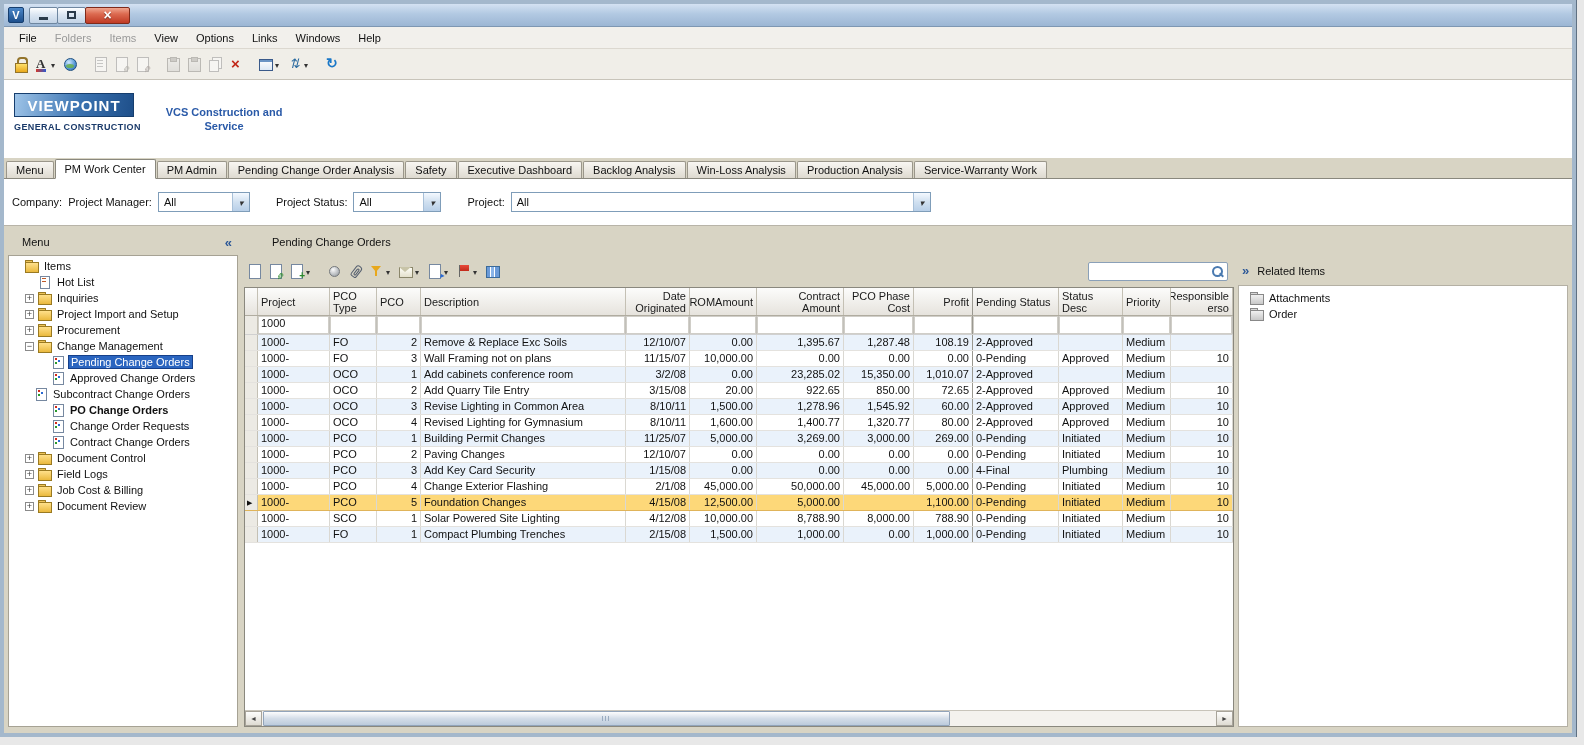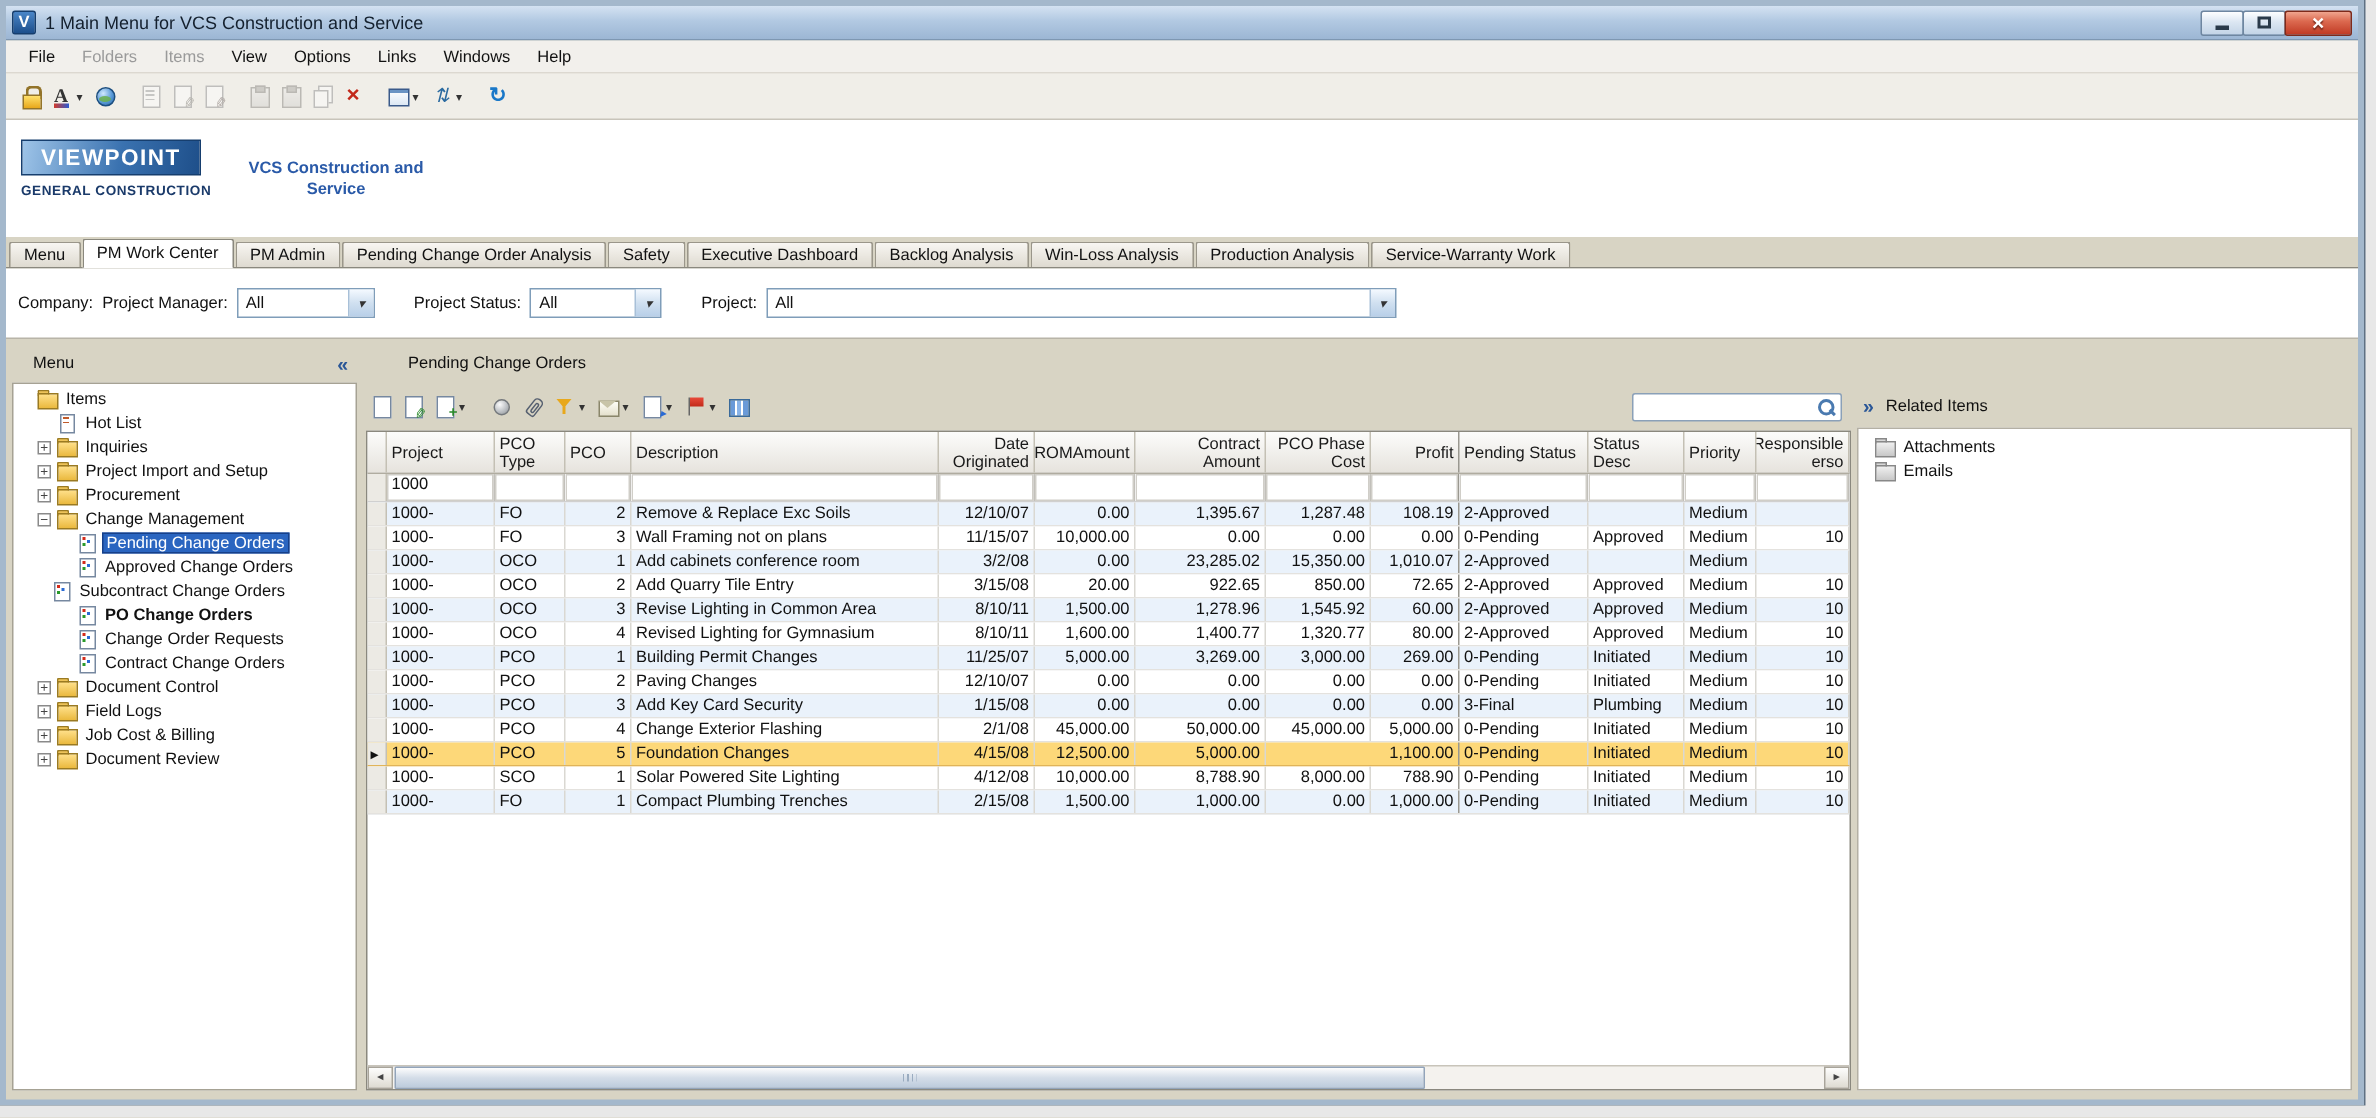--- a/index.html
+++ b/index.html
@@ -173,21 +173,20 @@
   .ritem { display:flex; align-items:center; height:16px; padding:0 8px; }
   .rlabel { margin-left:2px; }
 </style>
 </head>
 <body>
 
 <div class="window">
 
   <div class="titlebar">
     <span class="appicon">V</span>
-    <span class="title">1 Main Menu for VCS Construction and Service</span>
     <span class="wbtns">
       <span class="wb">
           <i class="g-min"></i>
         </span>
       <span class="wb">
           <i class="g-max"></i>
         </span>
       <span class="wb close">
           <i class="g-close"></i>
         </span>
@@ -611,21 +610,21 @@
               <div class="gsel"></div>
               <div class="gc" style="width: 72px;">1000-</div>
               <div class="gc" style="width: 47px;">PCO</div>
               <div class="gc r" style="width: 44px;">3</div>
               <div class="gc" style="width: 205px;">Add Key Card Security</div>
               <div class="gc r" style="width: 64px;">1/15/08</div>
               <div class="gc r" style="width: 67px;">0.00</div>
               <div class="gc r" style="width: 87px;">0.00</div>
               <div class="gc r" style="width: 70px;">0.00</div>
               <div class="gc r cdark" style="width: 59px;">0.00</div>
-              <div class="gc" style="width: 86px;">3-Final</div>
+              <div class="gc" style="width: 86px;">4-Final</div>
               <div class="gc" style="width: 64px;">Plumbing</div>
               <div class="gc" style="width: 48px;">Medium</div>
               <div class="gc r" style="width: 62px;">10</div>
             </div>
             <div class="grow">
               <div class="gsel"></div>
               <div class="gc" style="width: 72px;">1000-</div>
               <div class="gc" style="width: 47px;">PCO</div>
               <div class="gc r" style="width: 44px;">4</div>
               <div class="gc" style="width: 205px;">Change Exterior Flashing</div>
@@ -703,19 +702,19 @@
         <span class="expand">»</span>
         <span>Related Items</span>
       </div>
       <div class="rbox">
           <div class="ritem">
             <i class="tic tic-folder-gray"></i>
             <span class="rlabel">Attachments</span>
           </div>
           <div class="ritem">
             <i class="tic tic-folder-gray"></i>
-            <span class="rlabel">Emails</span>
+            <span class="rlabel">Order</span>
           </div>
         </div>
     </div>
 
   </div>
 </div>
 
 </body></html>

